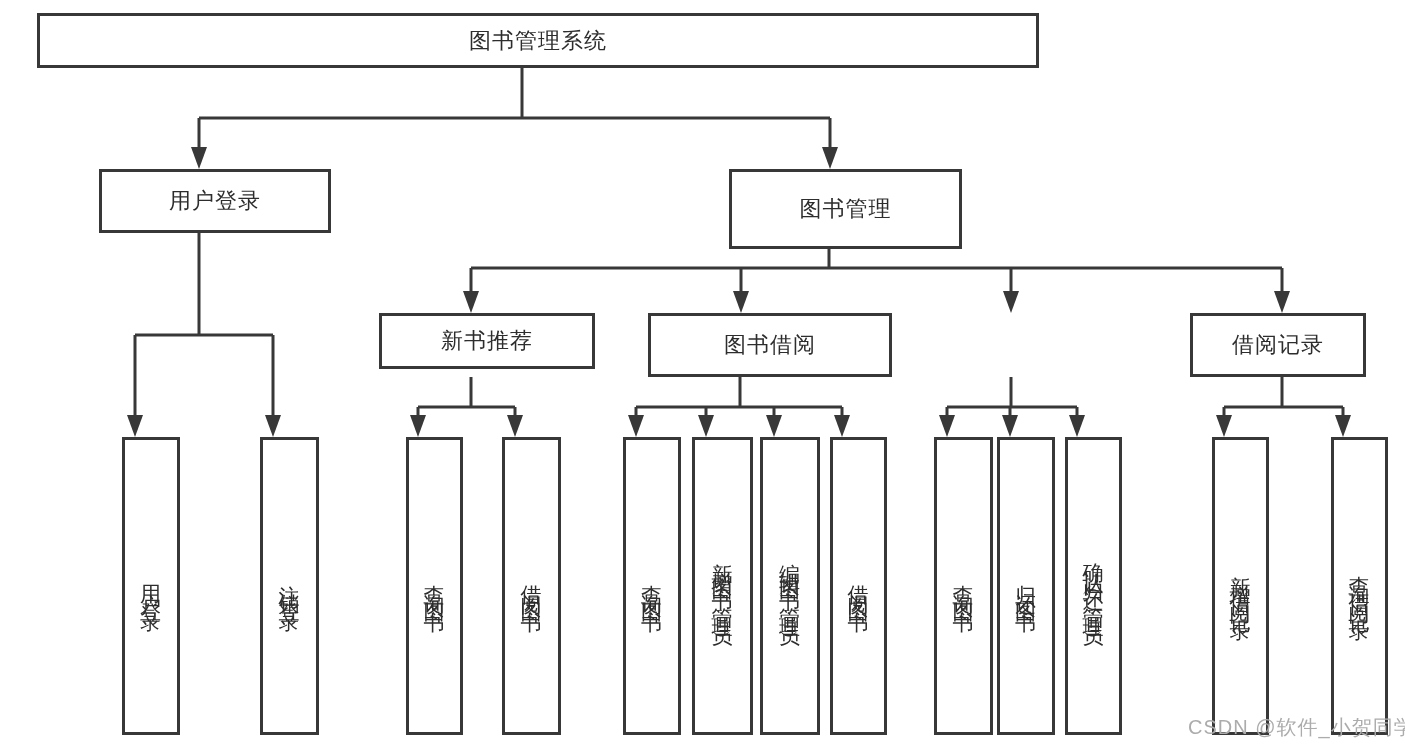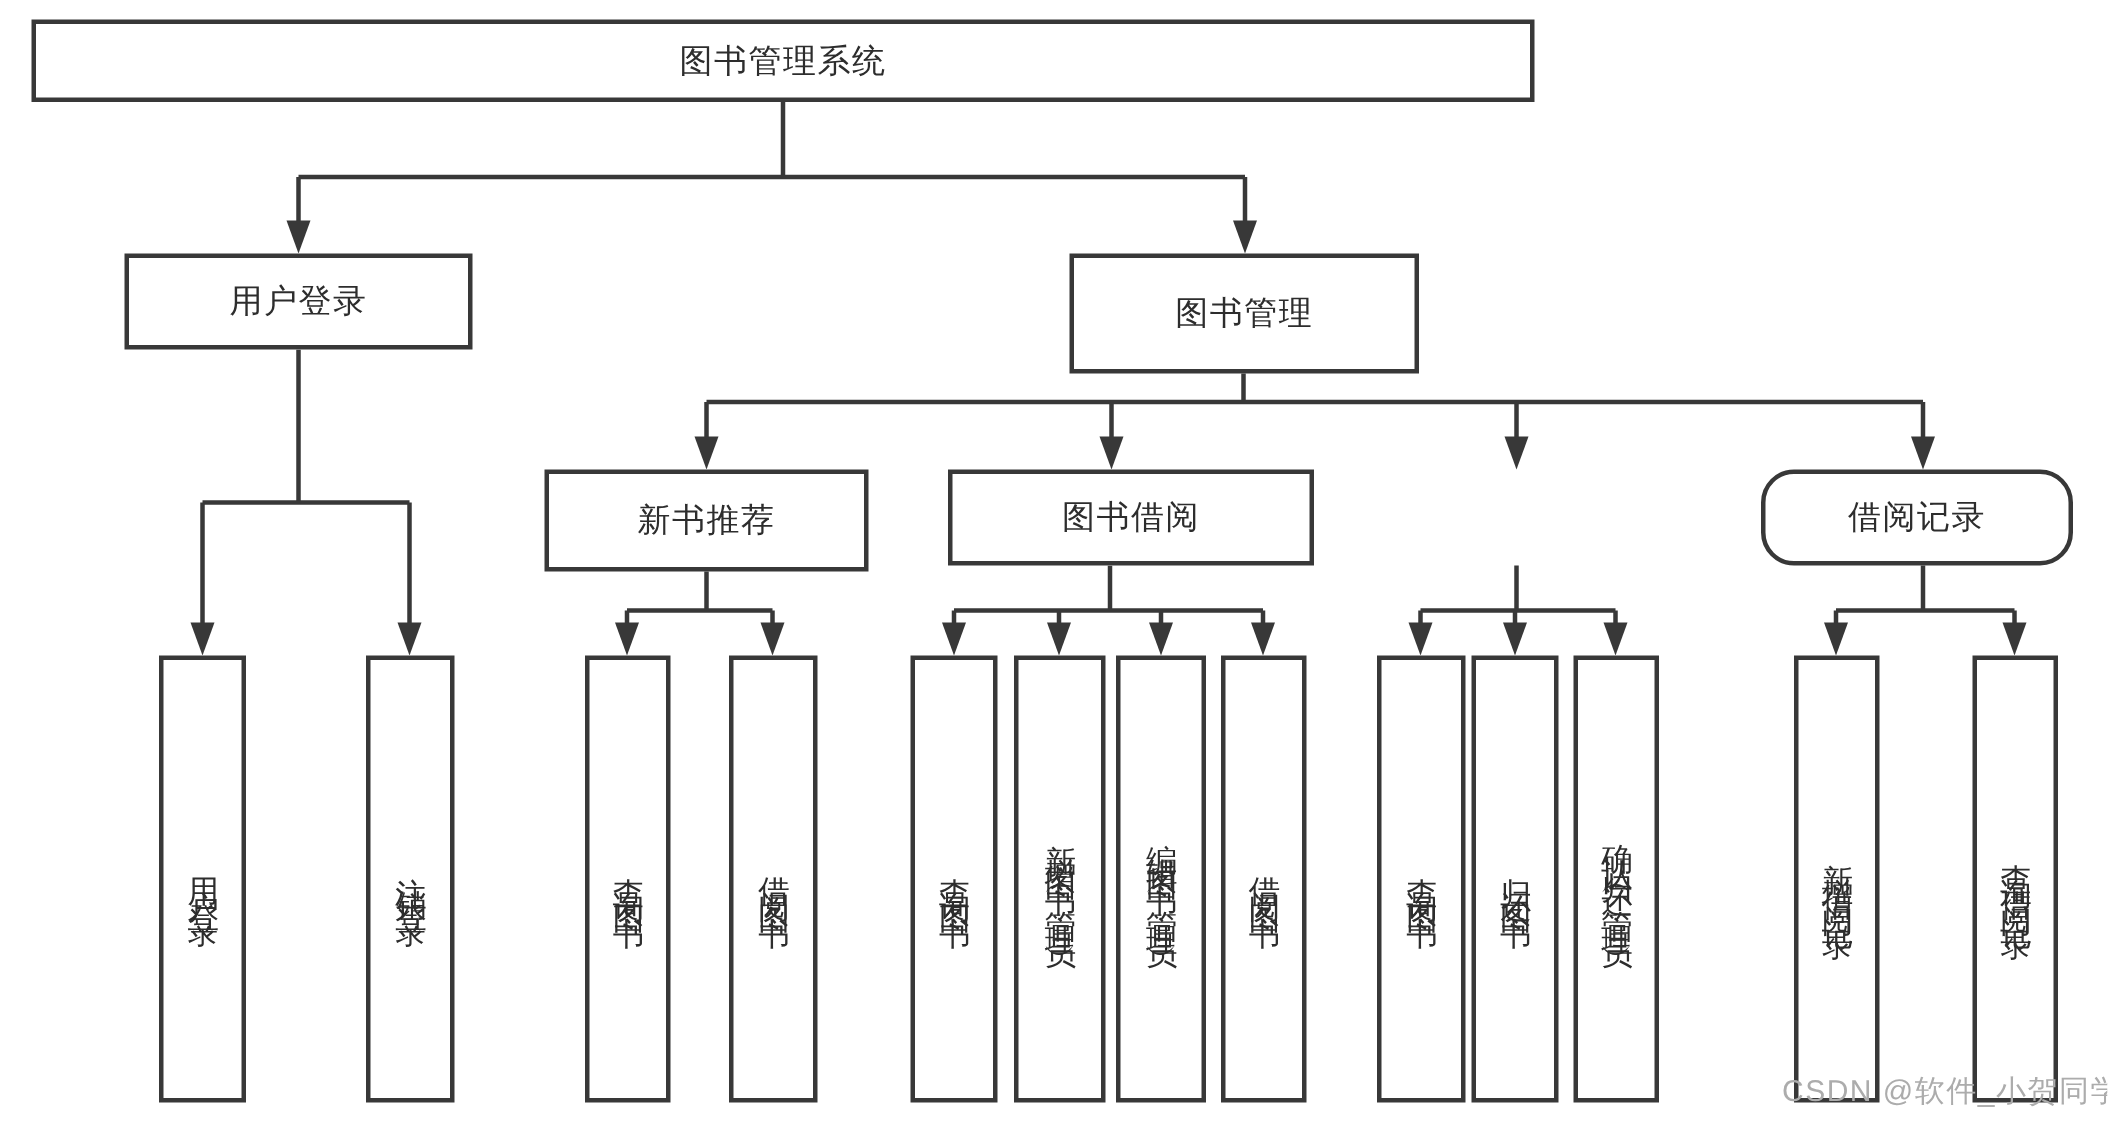--- a/index.html
+++ b/index.html
@@ -13,20 +13,21 @@
   #connectors{position:absolute;left:0;top:0;z-index:0;}
   .box{
     position:absolute;
     box-sizing:border-box;
     border:3px solid #383838;
     background:#fff;
     color:#2d2d2d;
     display:flex;align-items:center;justify-content:center;
     z-index:1;
     line-height:1;
+    margin-left:16px;
   }
   .hbox{font-size:22px;letter-spacing:1px;}
   .vbox{font-size:21px;}
   .vbox .vlabel{
     writing-mode:vertical-rl;
     text-orientation:mixed;
     letter-spacing:9px;
     line-height:1;
     white-space:nowrap;
   }
@@ -90,27 +91,27 @@
     <span>图书管理系统</span>
   </div>
 
   <div class="box hbox" style="left:83px;top:169px;width:232px;height:64px;">
     <span>用户登录</span>
   </div>
   <div class="box hbox" style="left:713px;top:169px;width:233px;height:80px;">
     <span>图书管理</span>
   </div>
 
-  <div class="box hbox" style="left:363px;top:313px;width:216px;height:68px;">
+  <div class="box hbox" style="left:363px;top:313px;width:216px;height:56px;">
     <span>新书推荐</span>
   </div>
   <div class="box hbox" style="left:632px;top:313px;width:244px;height:64px;">
     <span>图书借阅</span>
   </div>
-  <div class="box hbox" style="left:1174px;top:313px;width:208px;height:64px;border-radius:22px;">
+  <div class="box hbox" style="left:1174px;top:313px;width:176px;height:64px;">
     <span>借阅记录</span>
   </div>
 
   <div class="box vbox" style="left:106px;top:437px;width:58px;height:298px;">
     <span class="vlabel">用户登录</span>
   </div>
   <div class="box vbox" style="left:244px;top:437px;width:59px;height:298px;">
     <span class="vlabel">注销登录</span>
   </div>
 

